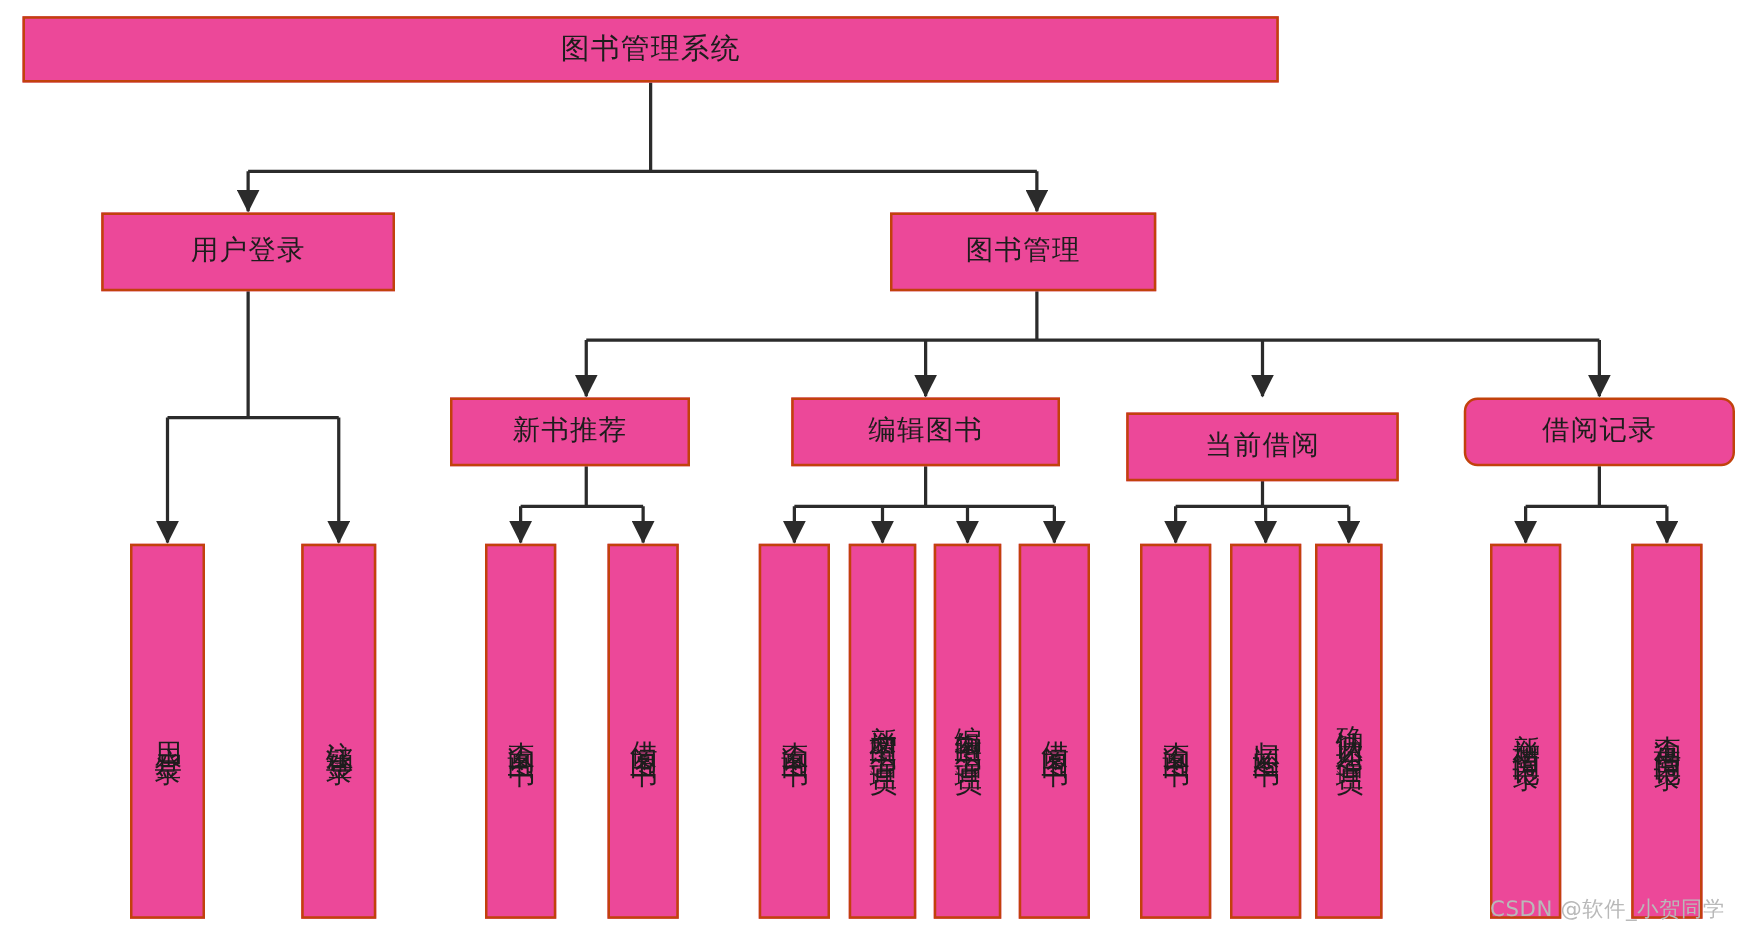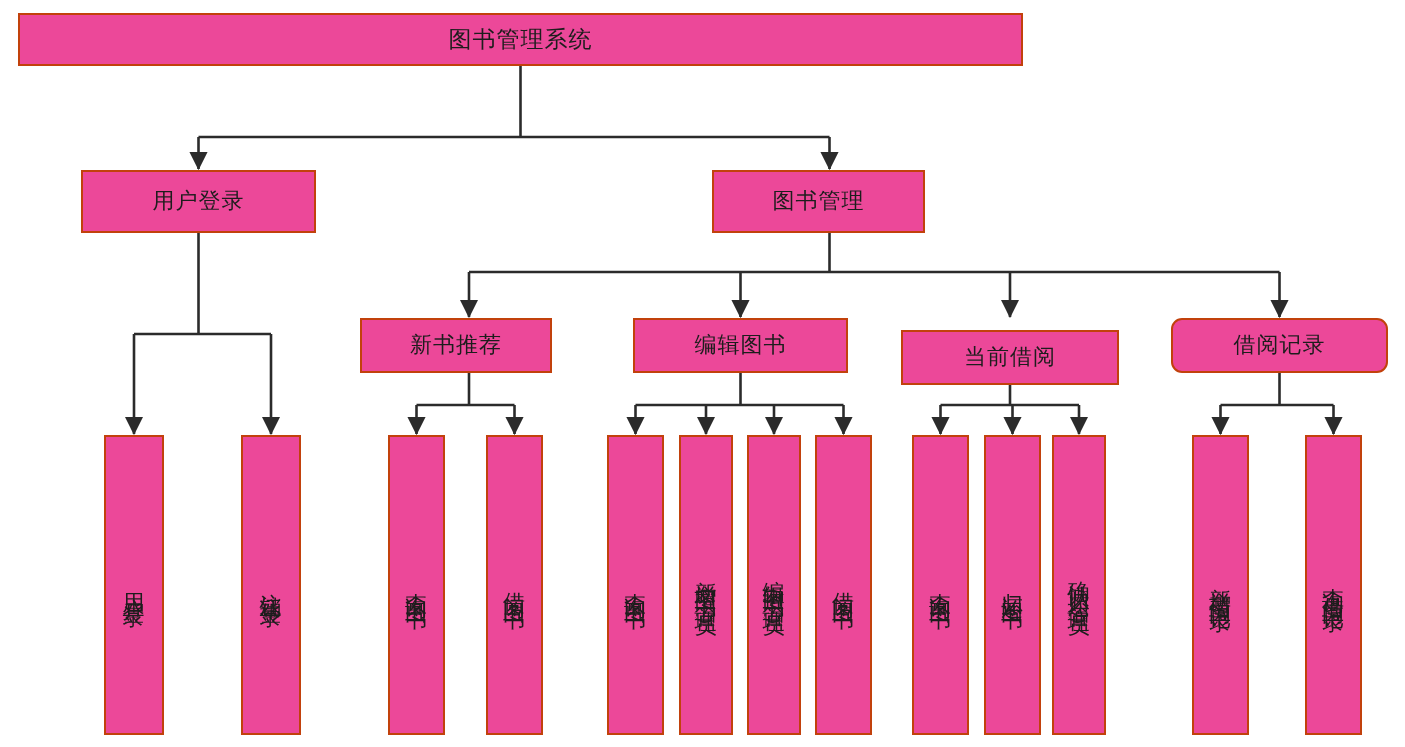--- a/index.html
+++ b/index.html
@@ -168,13 +168,14 @@
         <div class="node-label-v">确认归还（管理员）</div>
       </div>
       <div class="node-box leaf" style="left: 1192px; top: 435px; width: 57px; height: 300px;">
         <div class="node-label-v">新增借阅记录</div>
       </div>
       <div class="node-box leaf" style="left: 1305px; top: 435px; width: 57px; height: 300px;">
         <div class="node-label-v">查询借阅记录</div>
       </div>
     </div>
 
+  <div class="watermark" style="left: 1192px; top: 716px; color: rgb(185, 185, 185);">CSDN @软件_小贺同学</div>
 </div>
 
 </body></html>

